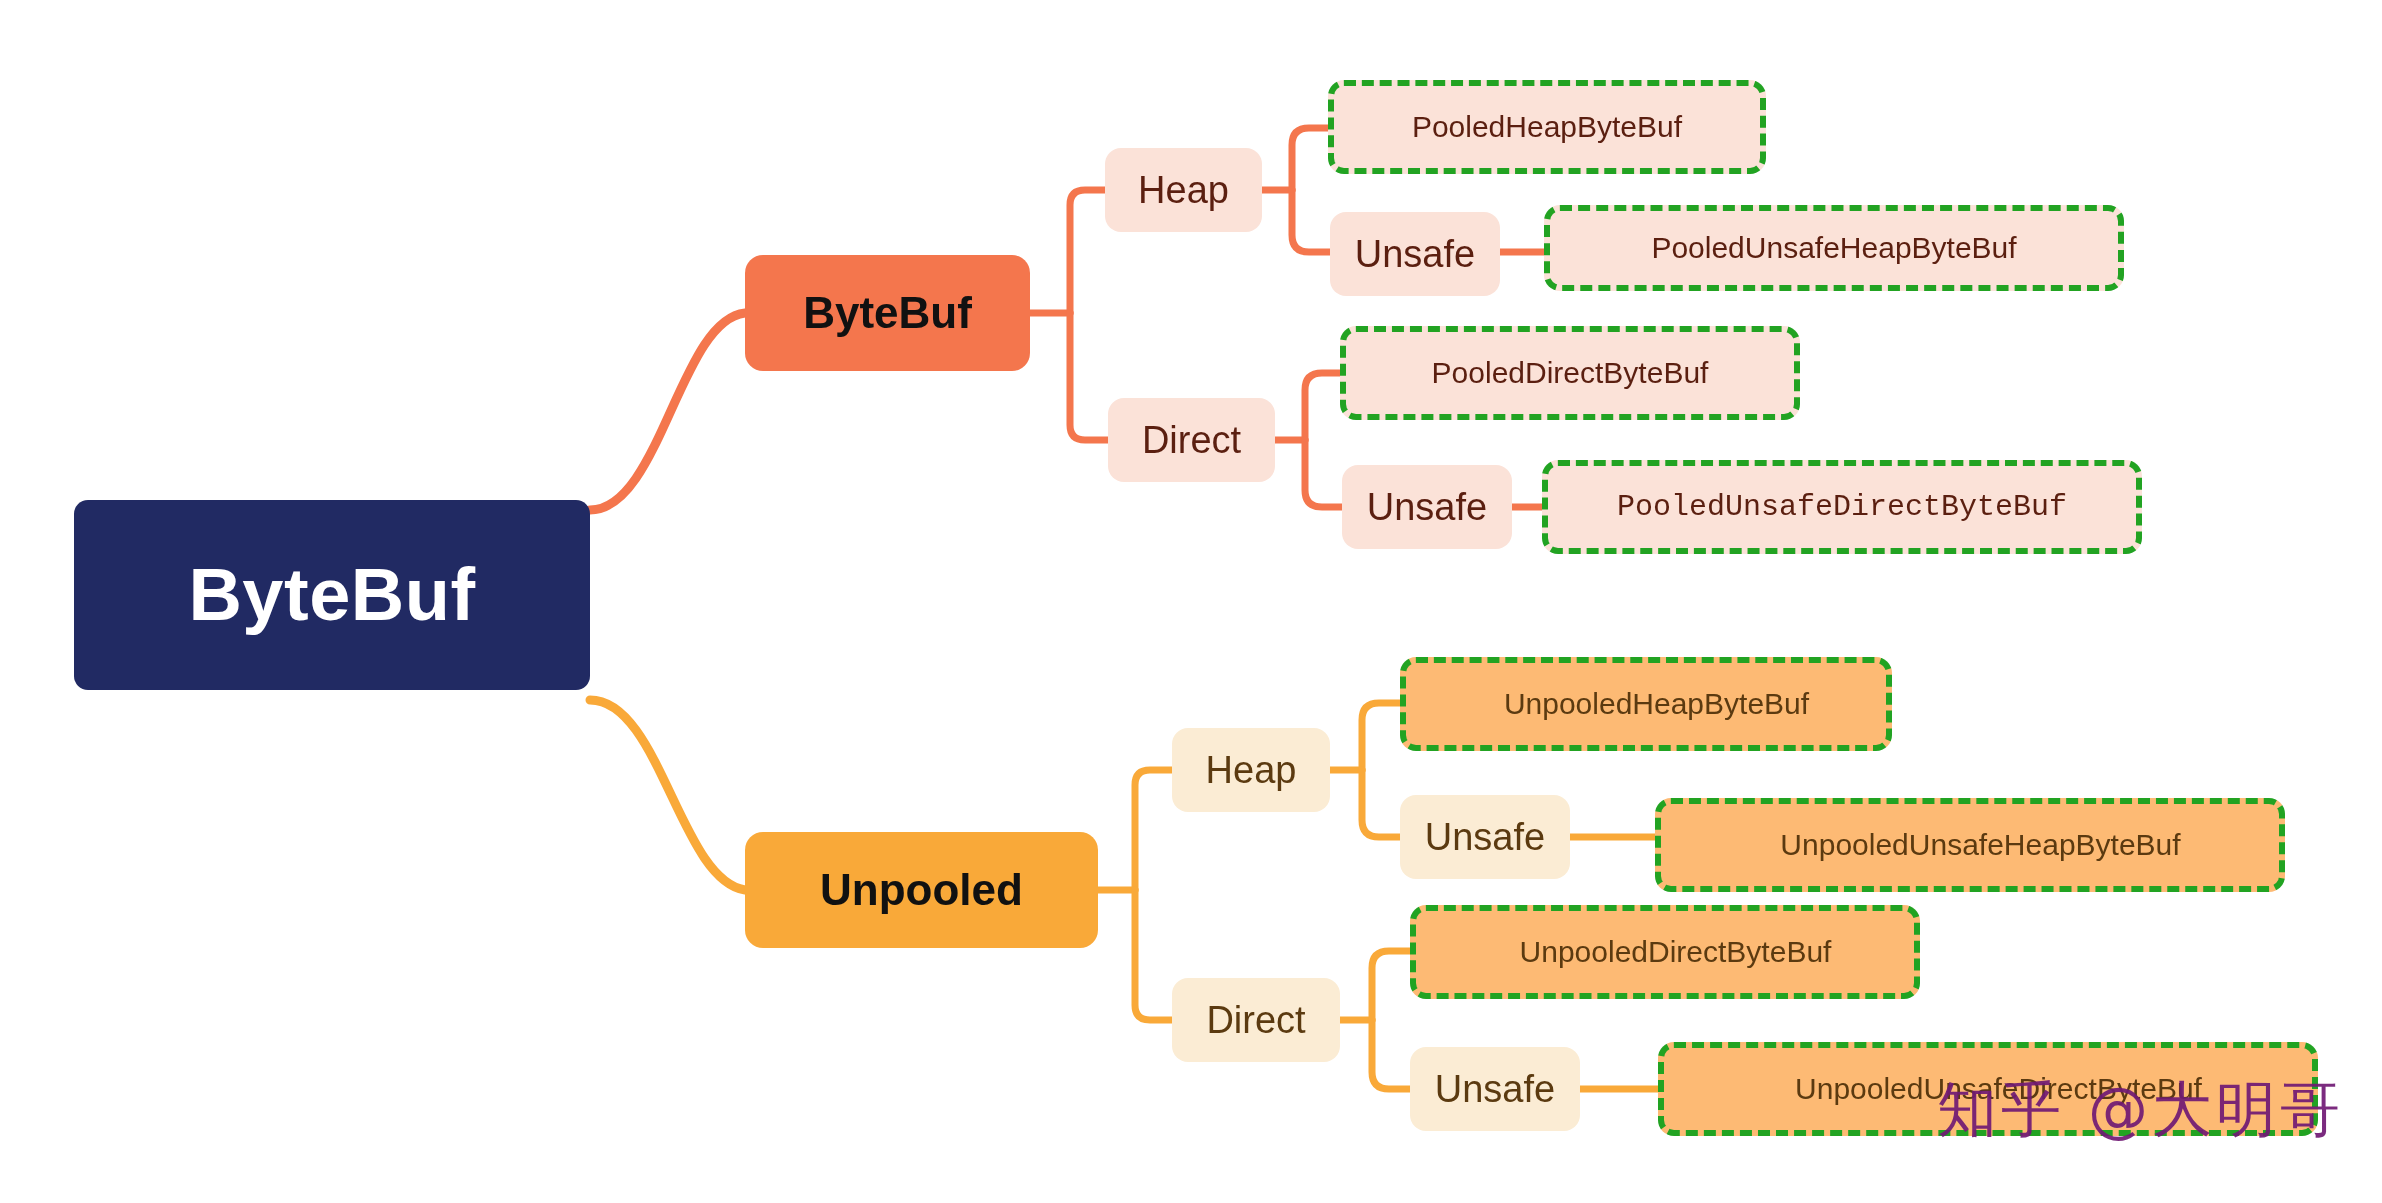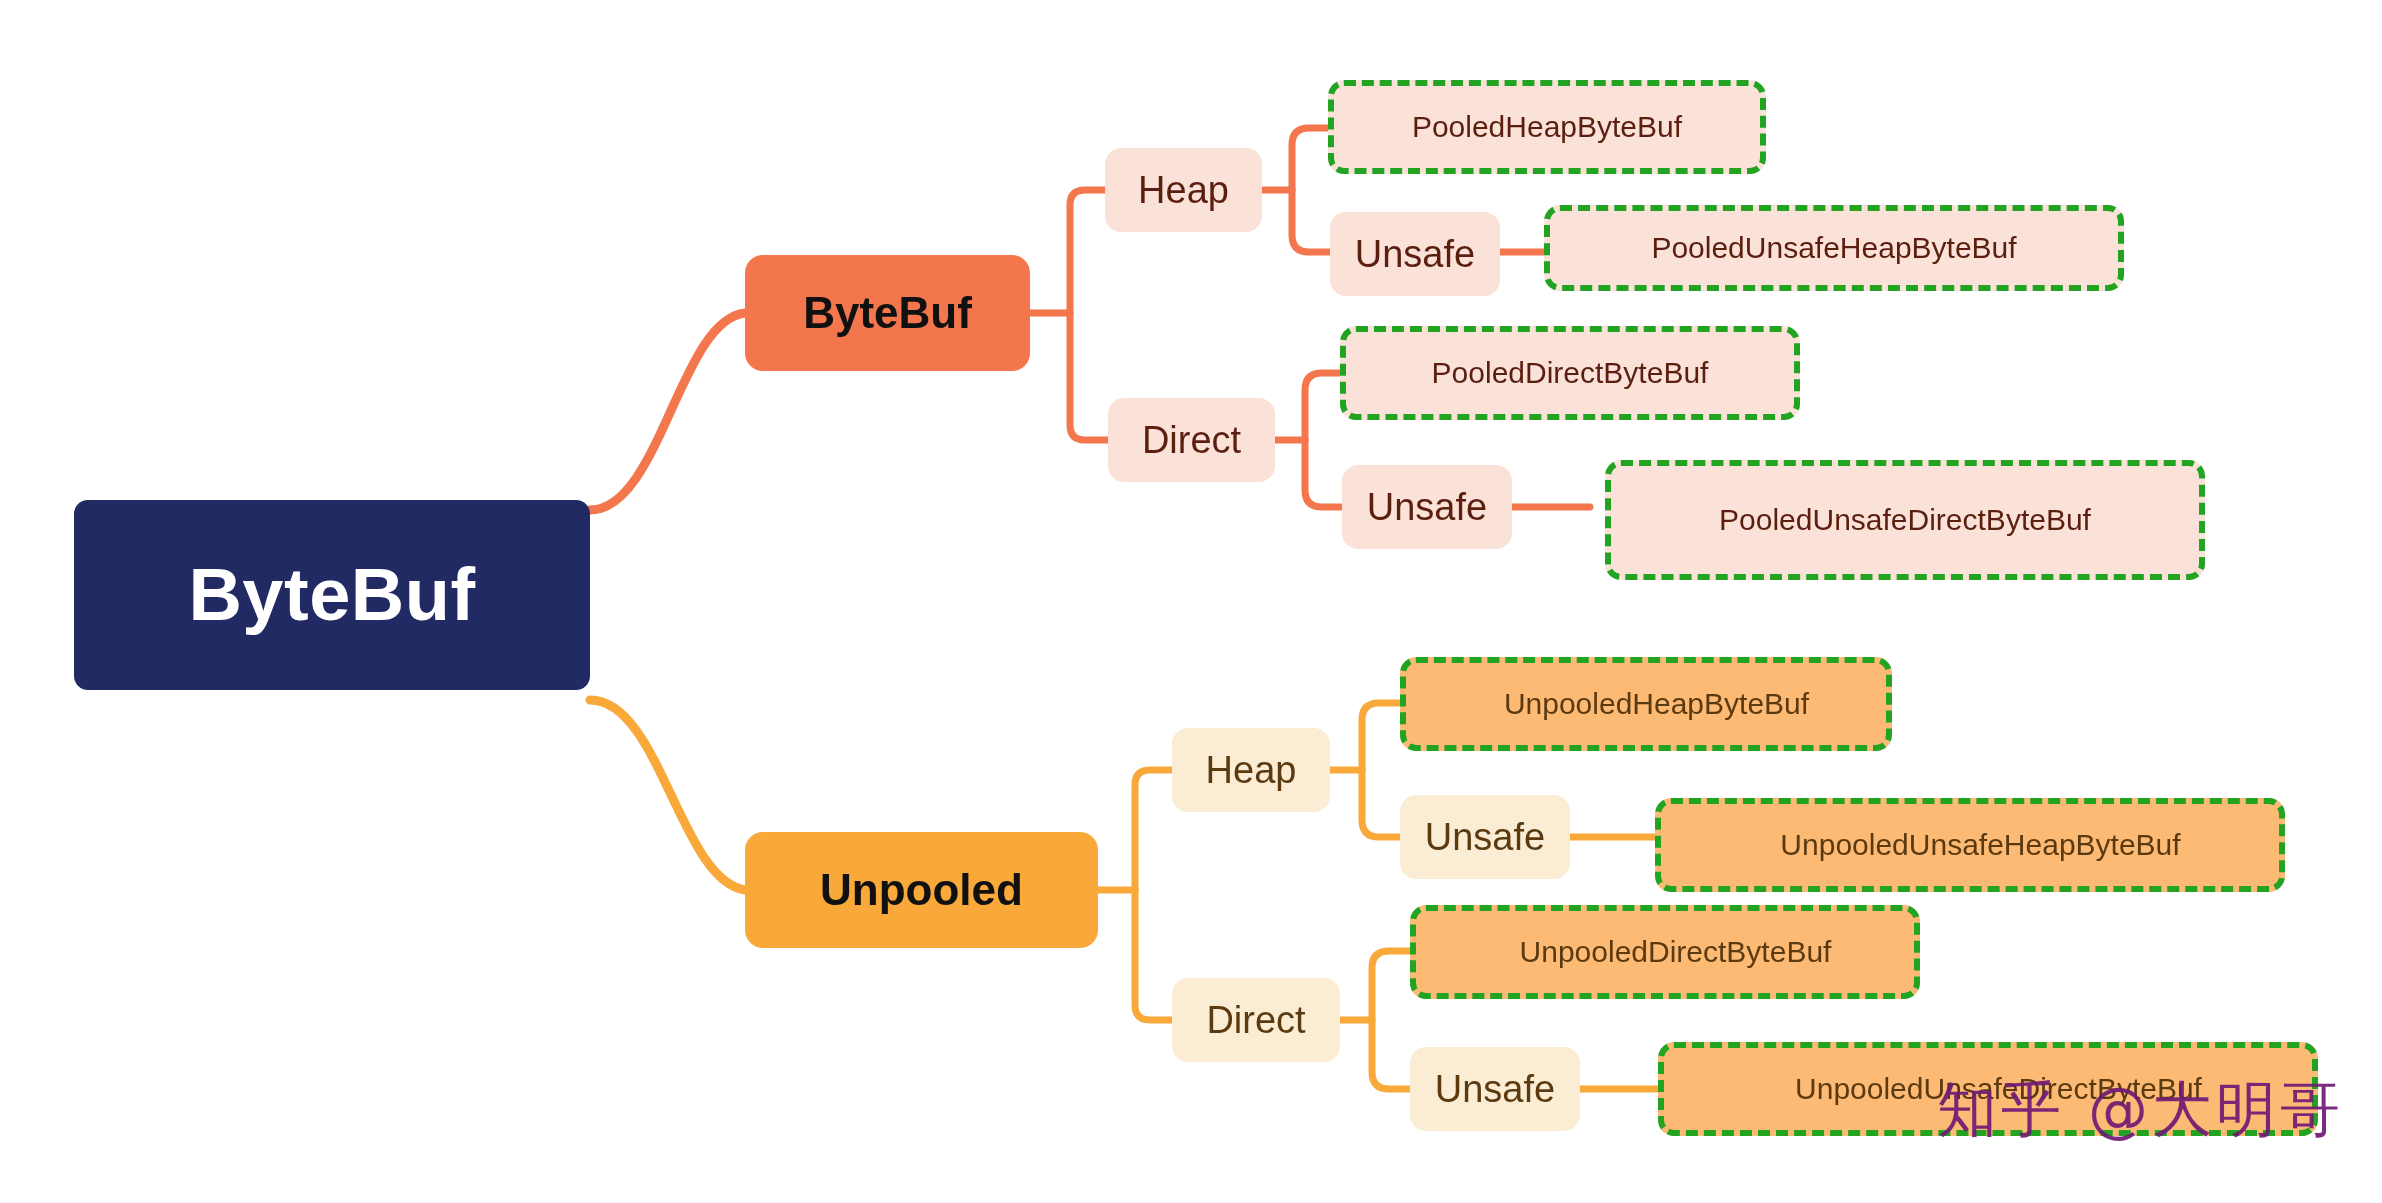--- a/index.html
+++ b/index.html
@@ -173,21 +173,21 @@
   </div>
 
   <div class="node node-leaf leaf-pooled" style="left:1544px; top:205px; width:580px; height:86px;">
     <span>PooledUnsafeHeapByteBuf</span>
   </div>
 
   <div class="node node-leaf leaf-pooled" style="left:1340px; top:326px; width:460px; height:94px;">
     <span>PooledDirectByteBuf</span>
   </div>
 
-  <div class="node node-leaf leaf-pooled" style="left:1605px; top:460px; width:600px; height:120px;">
+  <div class="node node-leaf leaf-pooled" style="left:1542px; top:460px; width:600px; height:94px;font-family:Liberation Mono, monospace;">
     <span>PooledUnsafeDirectByteBuf</span>
   </div>
 
   <div class="node node-cat cat-unpooled" style="left:1172px; top:728px; width:158px; height:84px;">
     <span>Heap</span>
   </div>
 
   <div class="node node-cat cat-unpooled" style="left:1400px; top:795px; width:170px; height:84px;">
     <span>Unsafe</span>
   </div>

